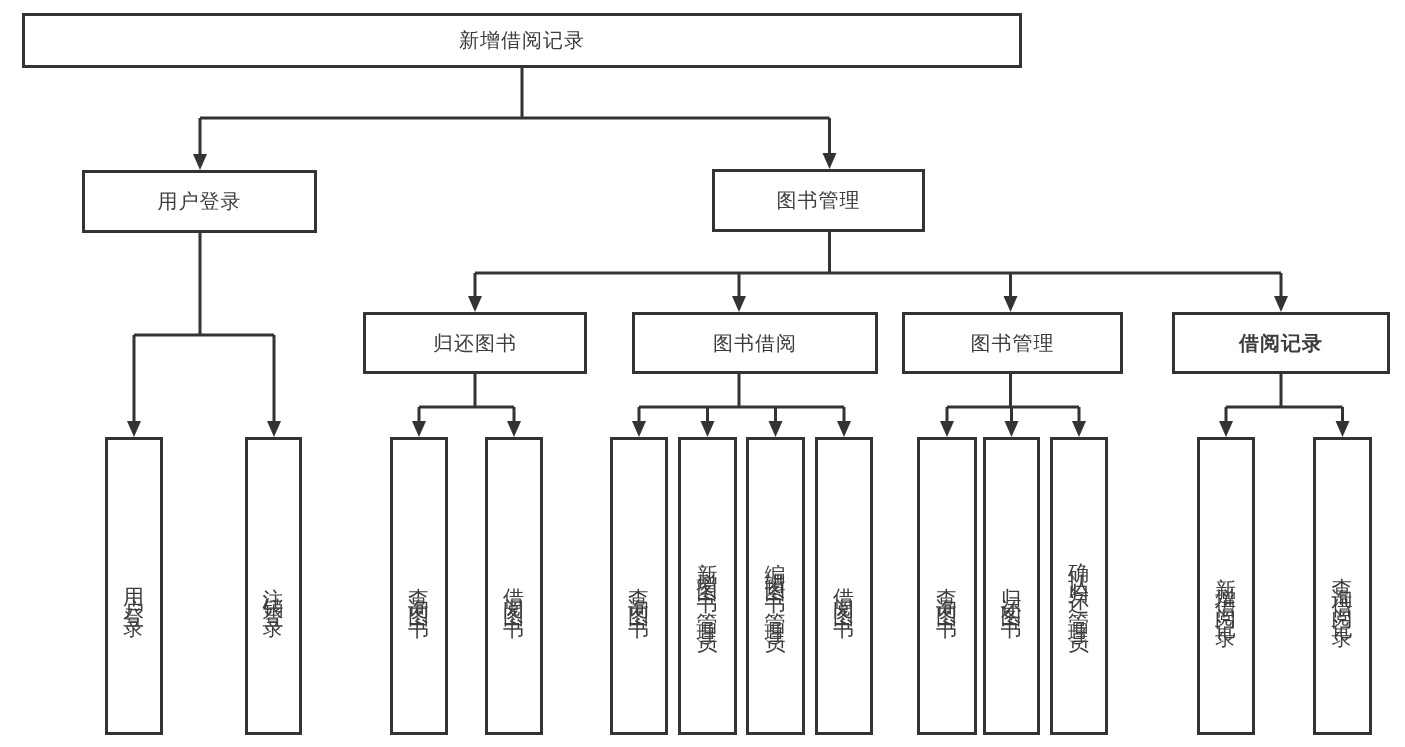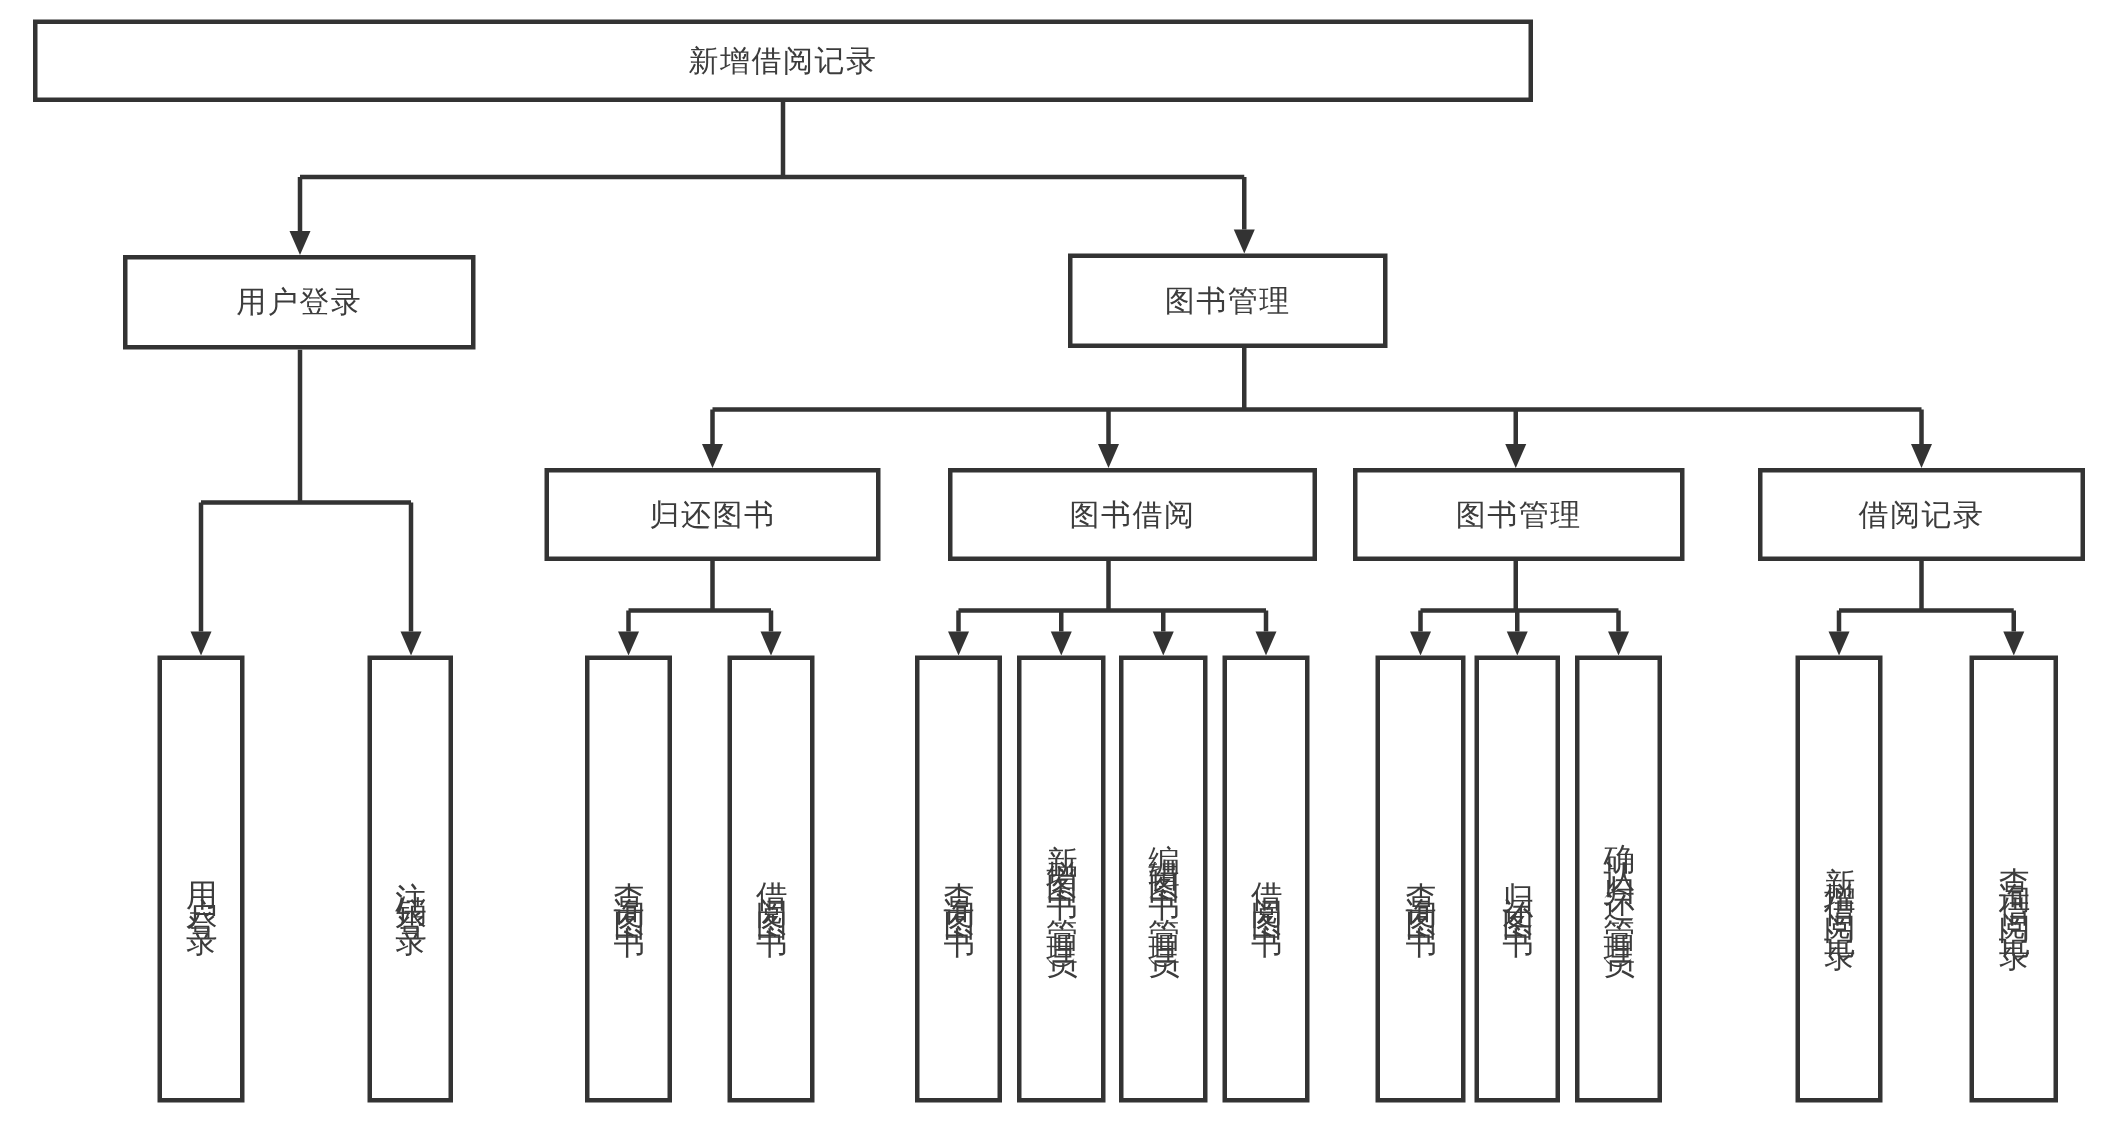--- a/index.html
+++ b/index.html
@@ -123,21 +123,21 @@
 
   <div class="box hbox" style="left:363px; top:312px; width:224px; height:62px;">
     <span>归还图书</span>
   </div>
   <div class="box hbox" style="left:632px; top:312px; width:246px; height:62px;">
     <span>图书借阅</span>
   </div>
   <div class="box hbox" style="left:902px; top:312px; width:221px; height:62px;">
     <span>图书管理</span>
   </div>
-  <div class="box hbox" style="left:1172px; top:312px; width:218px; height:62px;">
+  <div class="box hbox" style="left:1172px; top:312px; width:218px; height:62px;font-weight:bold;">
     <span>借阅记录</span>
   </div>
 
   <div class="box vbox" style="left:105px; top:437px; width:58px; height:298px;">
     <span>用户登录</span>
   </div>
   <div class="box vbox" style="left:245px; top:437px; width:57px; height:298px;">
     <span>注销登录</span>
   </div>
 

